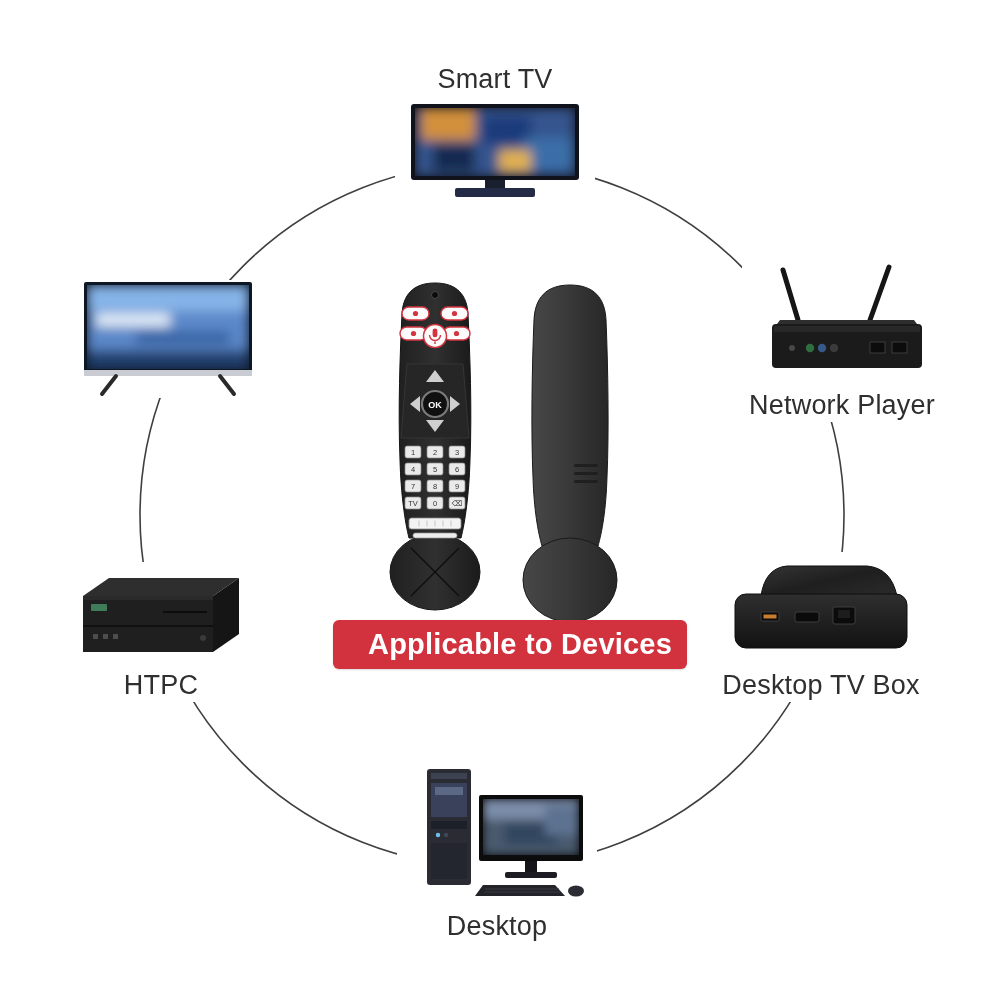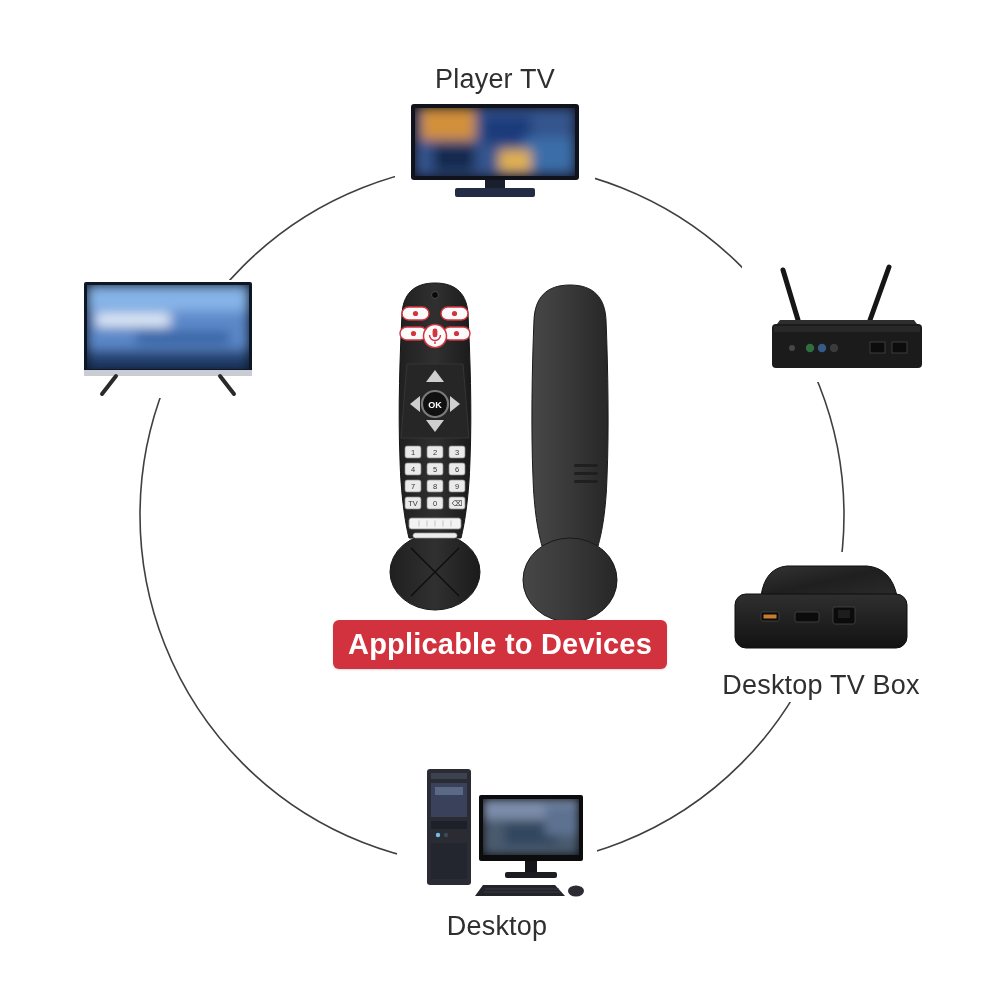--- a/index.html
+++ b/index.html
@@ -21,34 +21,35 @@
   .art-bottom{order:1;}
   .art-top{order:0;}
   .label-bottom{order:1;margin-top:6px;}
   .remote{position:absolute;z-index:3;}
   .banner{
     position:absolute;left:333px;top:620px;width:334px;height:49px;
     background:#d2323e;border-radius:6px;z-index:4;
     display:flex;align-items:center;justify-content:center;
     color:#ffffff;font-size:29px;font-weight:bold;letter-spacing:.2px;
     box-shadow:0 1px 2px rgba(0,0,0,.15);
+    padding-left:20px;
   }
   svg text{font-family:"Liberation Sans",sans-serif;}
 </style>
 </head>
 <body>
 
 <div class="stage">
 
   <svg class="ring-svg" width="1000" height="1000">
     <circle cx="492" cy="515" r="352" fill="none" stroke="#3f3f3f" stroke-width="1.6"></circle>
   </svg>
 
   <div class="device" style="left:395px;top:62px;">
-    <div class="device-label label-top">Player TV</div>
+    <div class="device-label label-top">Smart TV</div>
     <svg class="device-art art-bottom" width="180" height="102" viewBox="0 0 180 102">
       <defs>
         <clipPath id="stv-clip">
             <rect x="10" y="8" width="160" height="68"></rect>
           </clipPath>
         <filter id="stv-blur" x="-20%" y="-20%" width="140%" height="140%">
             <feGaussianBlur stdDeviation="6"></feGaussianBlur>
           </filter>
       </defs>
       <rect x="6" y="4" width="168" height="76" rx="3" fill="#10131c"></rect>
@@ -74,20 +75,21 @@
       <polygon points="28,58 162,58 168,66 22,66" fill="#2e2e2e"></polygon>
       <rect x="20" y="62" width="150" height="44" rx="4" fill="#1b1b1b"></rect>
       <rect x="22" y="64" width="146" height="6" fill="#282828"></rect>
       <circle cx="40" cy="86" r="3" fill="#474747"></circle>
       <circle cx="58" cy="86" r="4.2" fill="#2f6f3f"></circle>
       <circle cx="70" cy="86" r="4.2" fill="#355a8a"></circle>
       <circle cx="82" cy="86" r="4.2" fill="#3a3a3a"></circle>
       <rect x="118" y="80" width="15" height="11" fill="#0c0c0c" stroke="#3d3d3d"></rect>
       <rect x="140" y="80" width="15" height="11" fill="#0c0c0c" stroke="#3d3d3d"></rect>
     </svg>
+    <div class="device-label label-bottom">Network Player</div>
   </div>
 
   <div class="device" style="left:721px;top:552px;">
     <svg class="device-art art-top" width="200" height="110" viewBox="0 0 200 110">
       <defs>
         <linearGradient id="box-front" x1="0" y1="0" x2="0" y2="1">
           <stop offset="0" stop-color="#2f2f2f"></stop>
             <stop offset="1" stop-color="#121212"></stop>
         </linearGradient>
         <linearGradient id="box-top" x1="0" y1="0" x2="1" y2="1">
@@ -141,20 +143,36 @@
 
       <polygon points="78,120 150,120 160,131 70,131" fill="#23232a"></polygon>
       <line x1="80" y1="124" x2="154" y2="124" stroke="#3a3a44" stroke-width="1"></line>
       <line x1="79" y1="127" x2="156" y2="127" stroke="#3a3a44" stroke-width="1"></line>
 
       <ellipse cx="171" cy="126" rx="8" ry="5.5" fill="#2c2c34"></ellipse>
     </svg>
     <div class="device-label label-bottom">Desktop</div>
   </div>
 
+  <div class="device" style="left:61px;top:562px;">
+    <svg class="device-art art-top" width="180" height="100" viewBox="0 0 180 100">
+      <polygon points="12,34 38,16 168,16 142,34" fill="#2e2e2e"></polygon>
+      <polygon points="142,34 168,16 168,72 142,90" fill="#151515"></polygon>
+      <rect x="12" y="34" width="130" height="56" fill="#1f1f1f"></rect>
+      <rect x="12" y="34" width="130" height="4" fill="#2a2a2a"></rect>
+      <rect x="20" y="42" width="16" height="7" rx="1" fill="#3f7d5a"></rect>
+      <line x1="92" y1="50" x2="136" y2="50" stroke="#0c0c0c" stroke-width="2"></line>
+      <line x1="12" y1="64" x2="142" y2="64" stroke="#0d0d0d" stroke-width="1.5"></line>
+      <rect x="22" y="72" width="5" height="5" fill="#4d4d4d"></rect>
+      <rect x="32" y="72" width="5" height="5" fill="#4d4d4d"></rect>
+      <rect x="42" y="72" width="5" height="5" fill="#4d4d4d"></rect>
+      <circle cx="132" cy="76" r="3" fill="#3a3a3a"></circle>
+    </svg>
+    <div class="device-label label-bottom">HTPC</div>
+  </div>
 
   <div class="device" style="left:68px;top:280px;">
     <svg class="device-art art-top" width="180" height="118" viewBox="0 0 180 118">
       <defs>
         <clipPath id="aio-clip">
             <rect x="9" y="5" width="162" height="84"></rect>
           </clipPath>
         <filter id="aio-blur" x="-20%" y="-20%" width="140%" height="140%">
             <feGaussianBlur stdDeviation="6"></feGaussianBlur>
           </filter>

